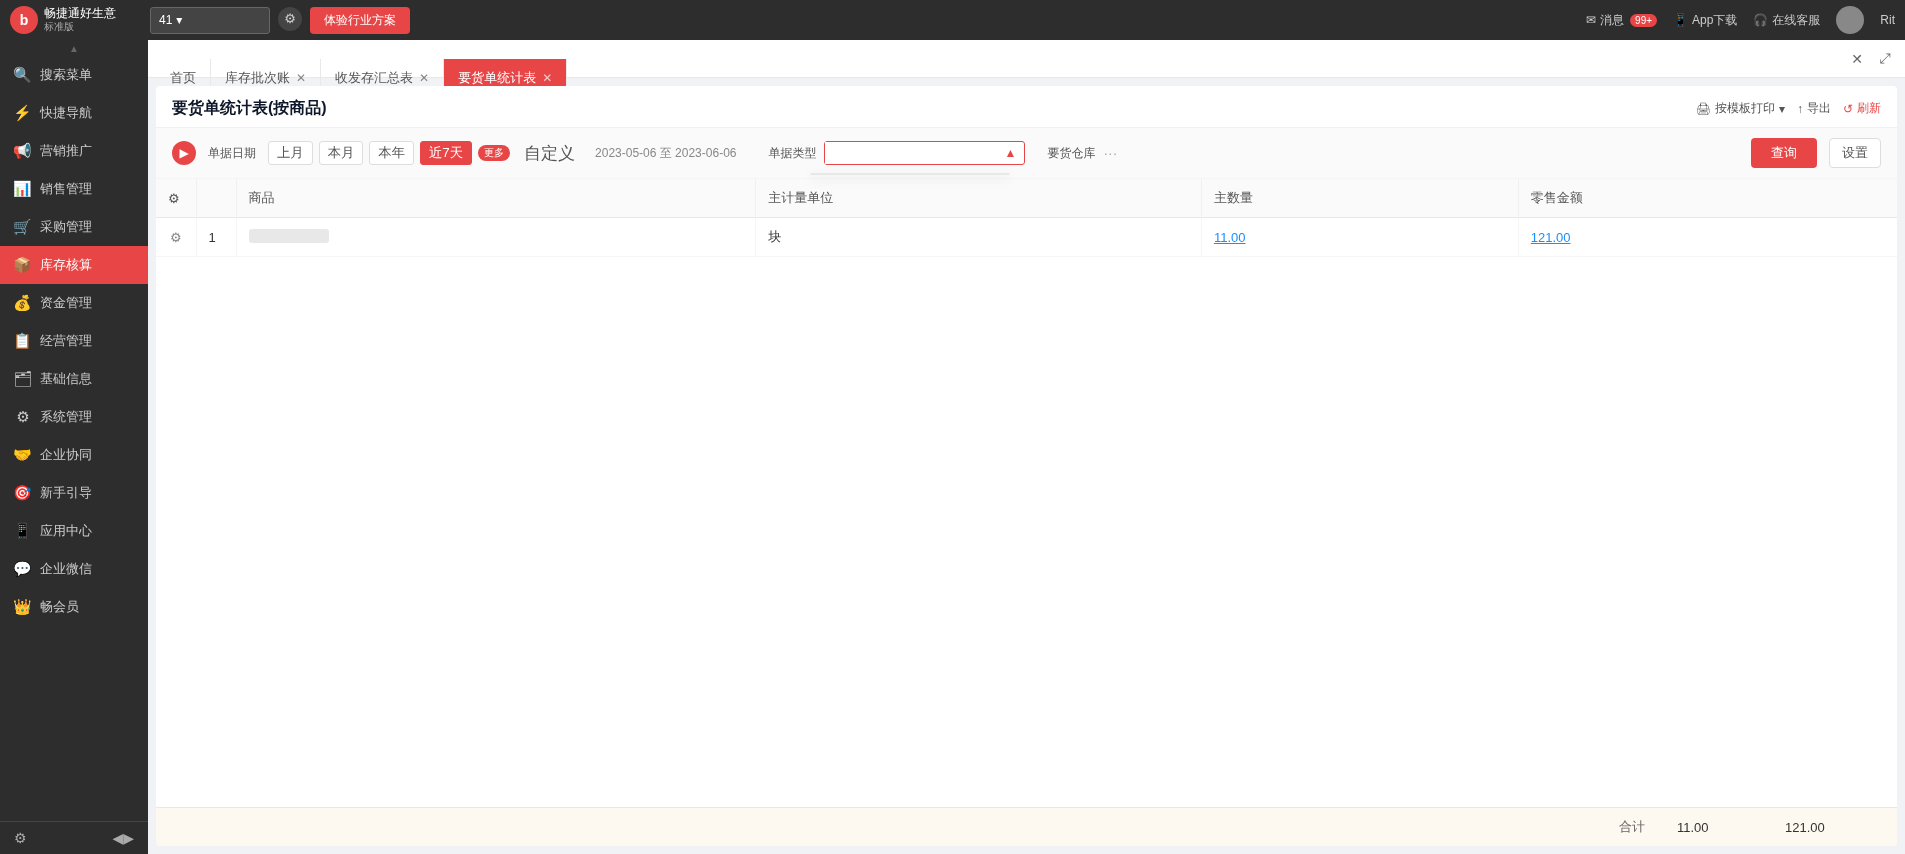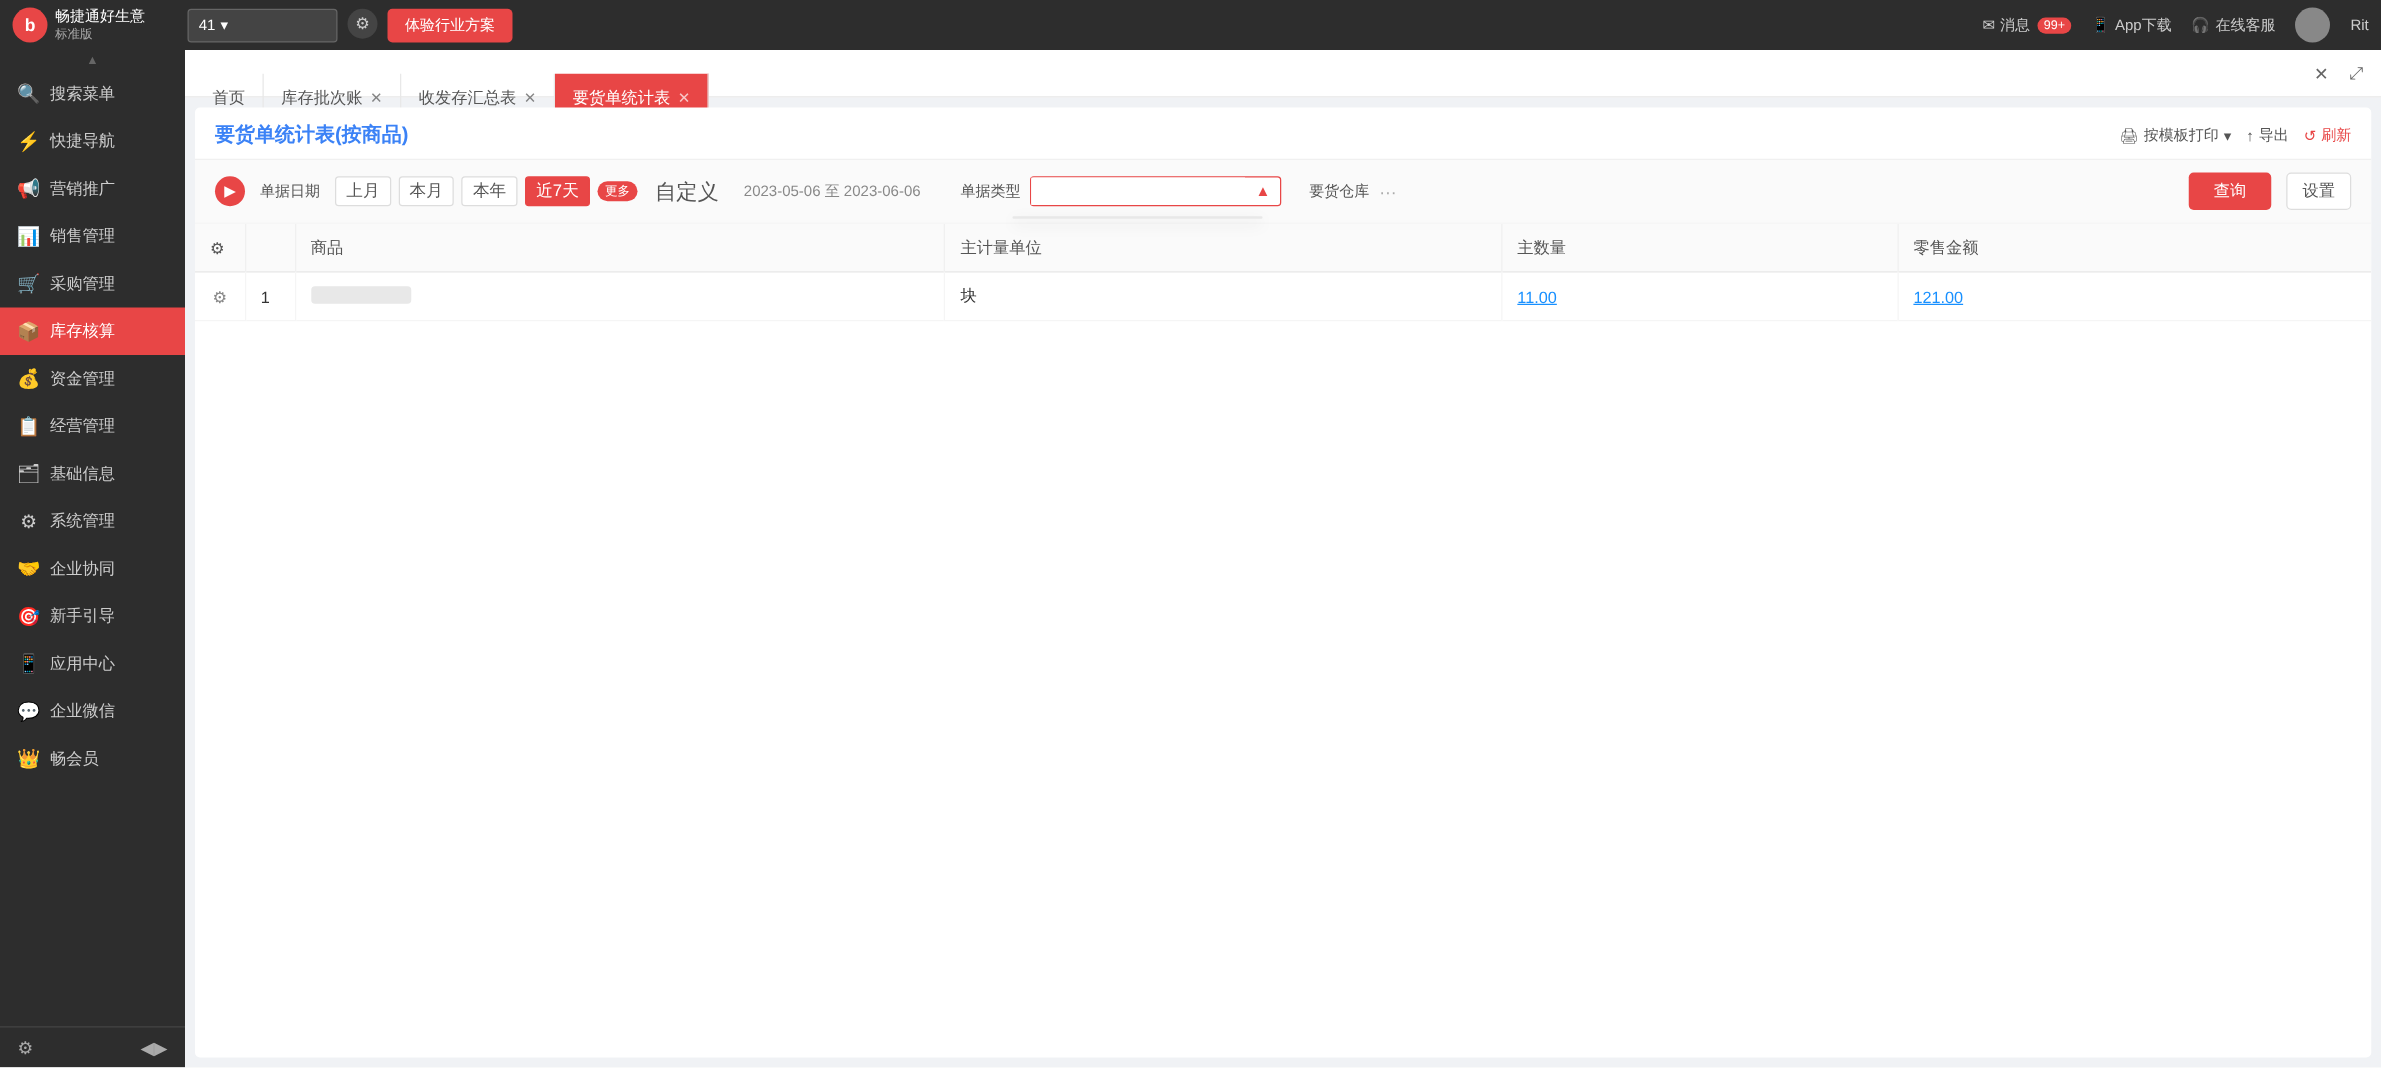--- a/index.html
+++ b/index.html
@@ -235,21 +235,21 @@
     .page-header {
       display: flex;
       align-items: center;
       justify-content: space-between;
       padding: 12px 16px 8px;
       border-bottom: 1px solid #f0f0f0;
     }
     .page-title {
       font-size: 16px;
       font-weight: bold;
-      color: #3b82f6;
+      color: #0f172a;
     }
     .page-actions {
       display: flex;
       align-items: center;
       gap: 12px;
       font-size: 12px;
       color: #555;
     }
     .page-action-btn {
       display: flex;
@@ -686,15 +686,23 @@
       <td>1</td>
       <td><span class="td-placeholder"></span></td>
       <td>块</td>
       <td class="td-num">11.00</td>
       <td class="td-num">121.00</td>
     </tr>
             </tbody>
         </table>
       </div>
 
+      <div class="table-footer">
+        <span style="width:40px;"></span>
+        <span style="width:40px;"></span>
+        <span class="footer-spacer"></span>
+        <span class="footer-label">合计</span>
+        <span style="width:100px; text-align:left; padding-left:12px;">11.00</span>
+        <span style="width:100px; text-align:left;">121.00</span>
+      </div>
     </div>
   </div>
 </div>
 
 </body></html>

